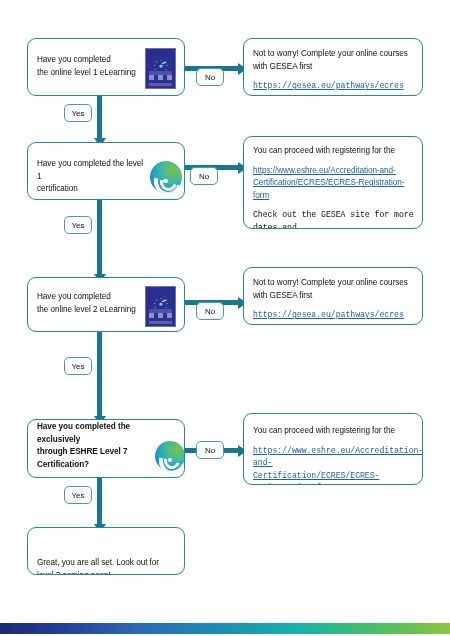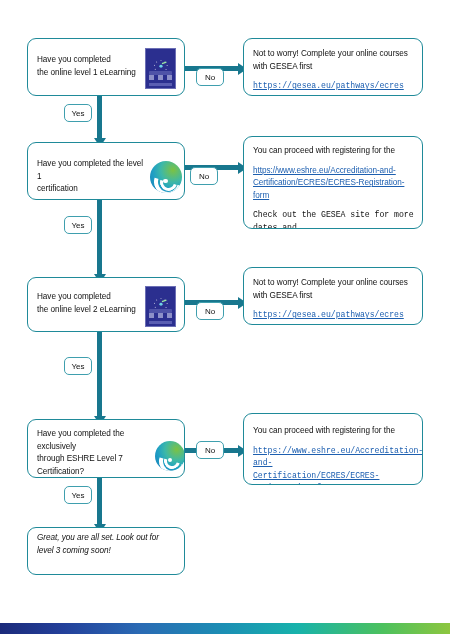--- a/index.html
+++ b/index.html
@@ -326,21 +326,21 @@
         <span>Not to worry! Complete your online courses</span><br>
         <span>with GESEA first</span>
       </p>
       <p>
           <a class="link" href="#">https://gesea.eu/pathways/ecres</a>
         </p>
     </div>
   </div>
 
   <div class="node" style="left:27px; top:419px; width:158px; height:59px;">
-    <div class="node-text" style="left:9px; top:8px; width:118px;">
+    <div class="node-text" style="left:9px; top:1px; width:118px;font-weight:bold;">
       <span>Have you completed the exclusively</span><br>
       <span>through ESHRE Level 7</span><br>
       <span>Certification?</span>
     </div>
     <div class="gesea-logo" style="left:127px; top:21px; width:30px; height:30px;">
       <div class="sw1"></div>
       <div class="sw2"></div>
       <div class="sw3"></div>
     </div>
   </div>
@@ -354,21 +354,21 @@
         <span>You can proceed with registering for the</span><br>
       </p>
       <p>
         <a class="link" href="#">https://www.eshre.eu/Accreditation-and-</a>
         <a class="link" href="#">Certification/ECRES/ECRES-Registration-form</a>
       </p>
     </div>
   </div>
 
   <div class="node" style="left:27px; top:527px; width:158px; height:48px;">
-    <div class="node-text" style="left:9px; top:4px; width:142px;font-style:italic;">
+    <div class="node-text" style="left:9px; top:29px; width:142px;">
       <span>Great, you are all set. Look out for</span><br>
       <span>level 3 coming soon!</span>
     </div>
   </div>
 
   <div class="footer-bar" style="top:623px; height:11px;"></div>
 
 </div>
 
 </body></html>

